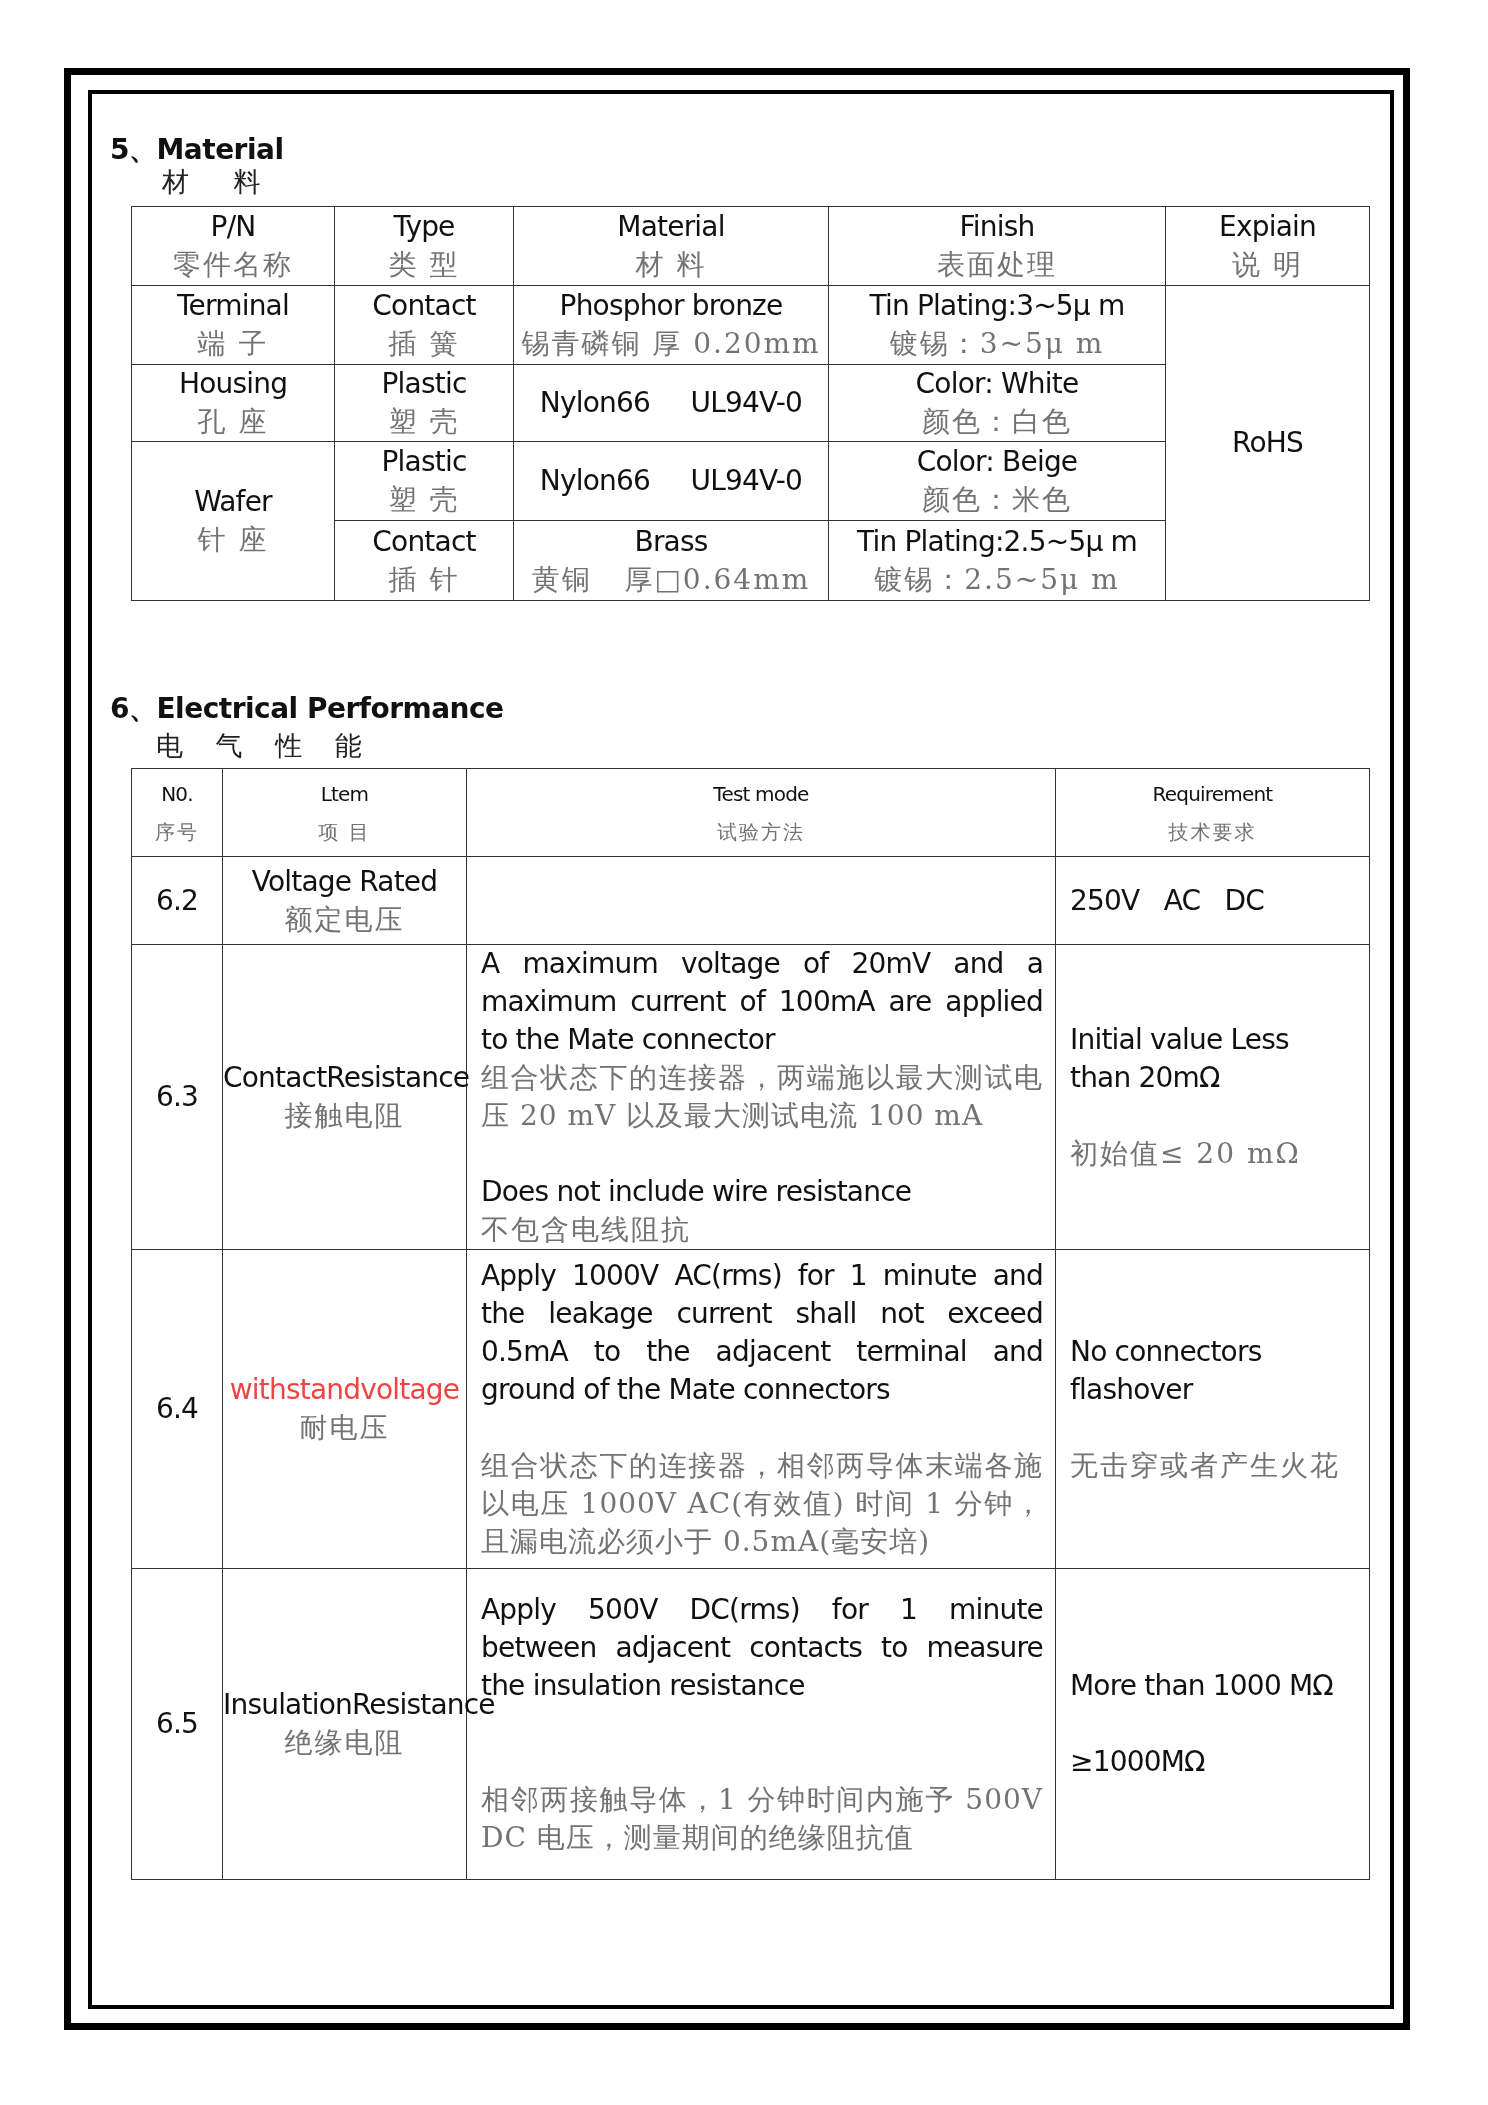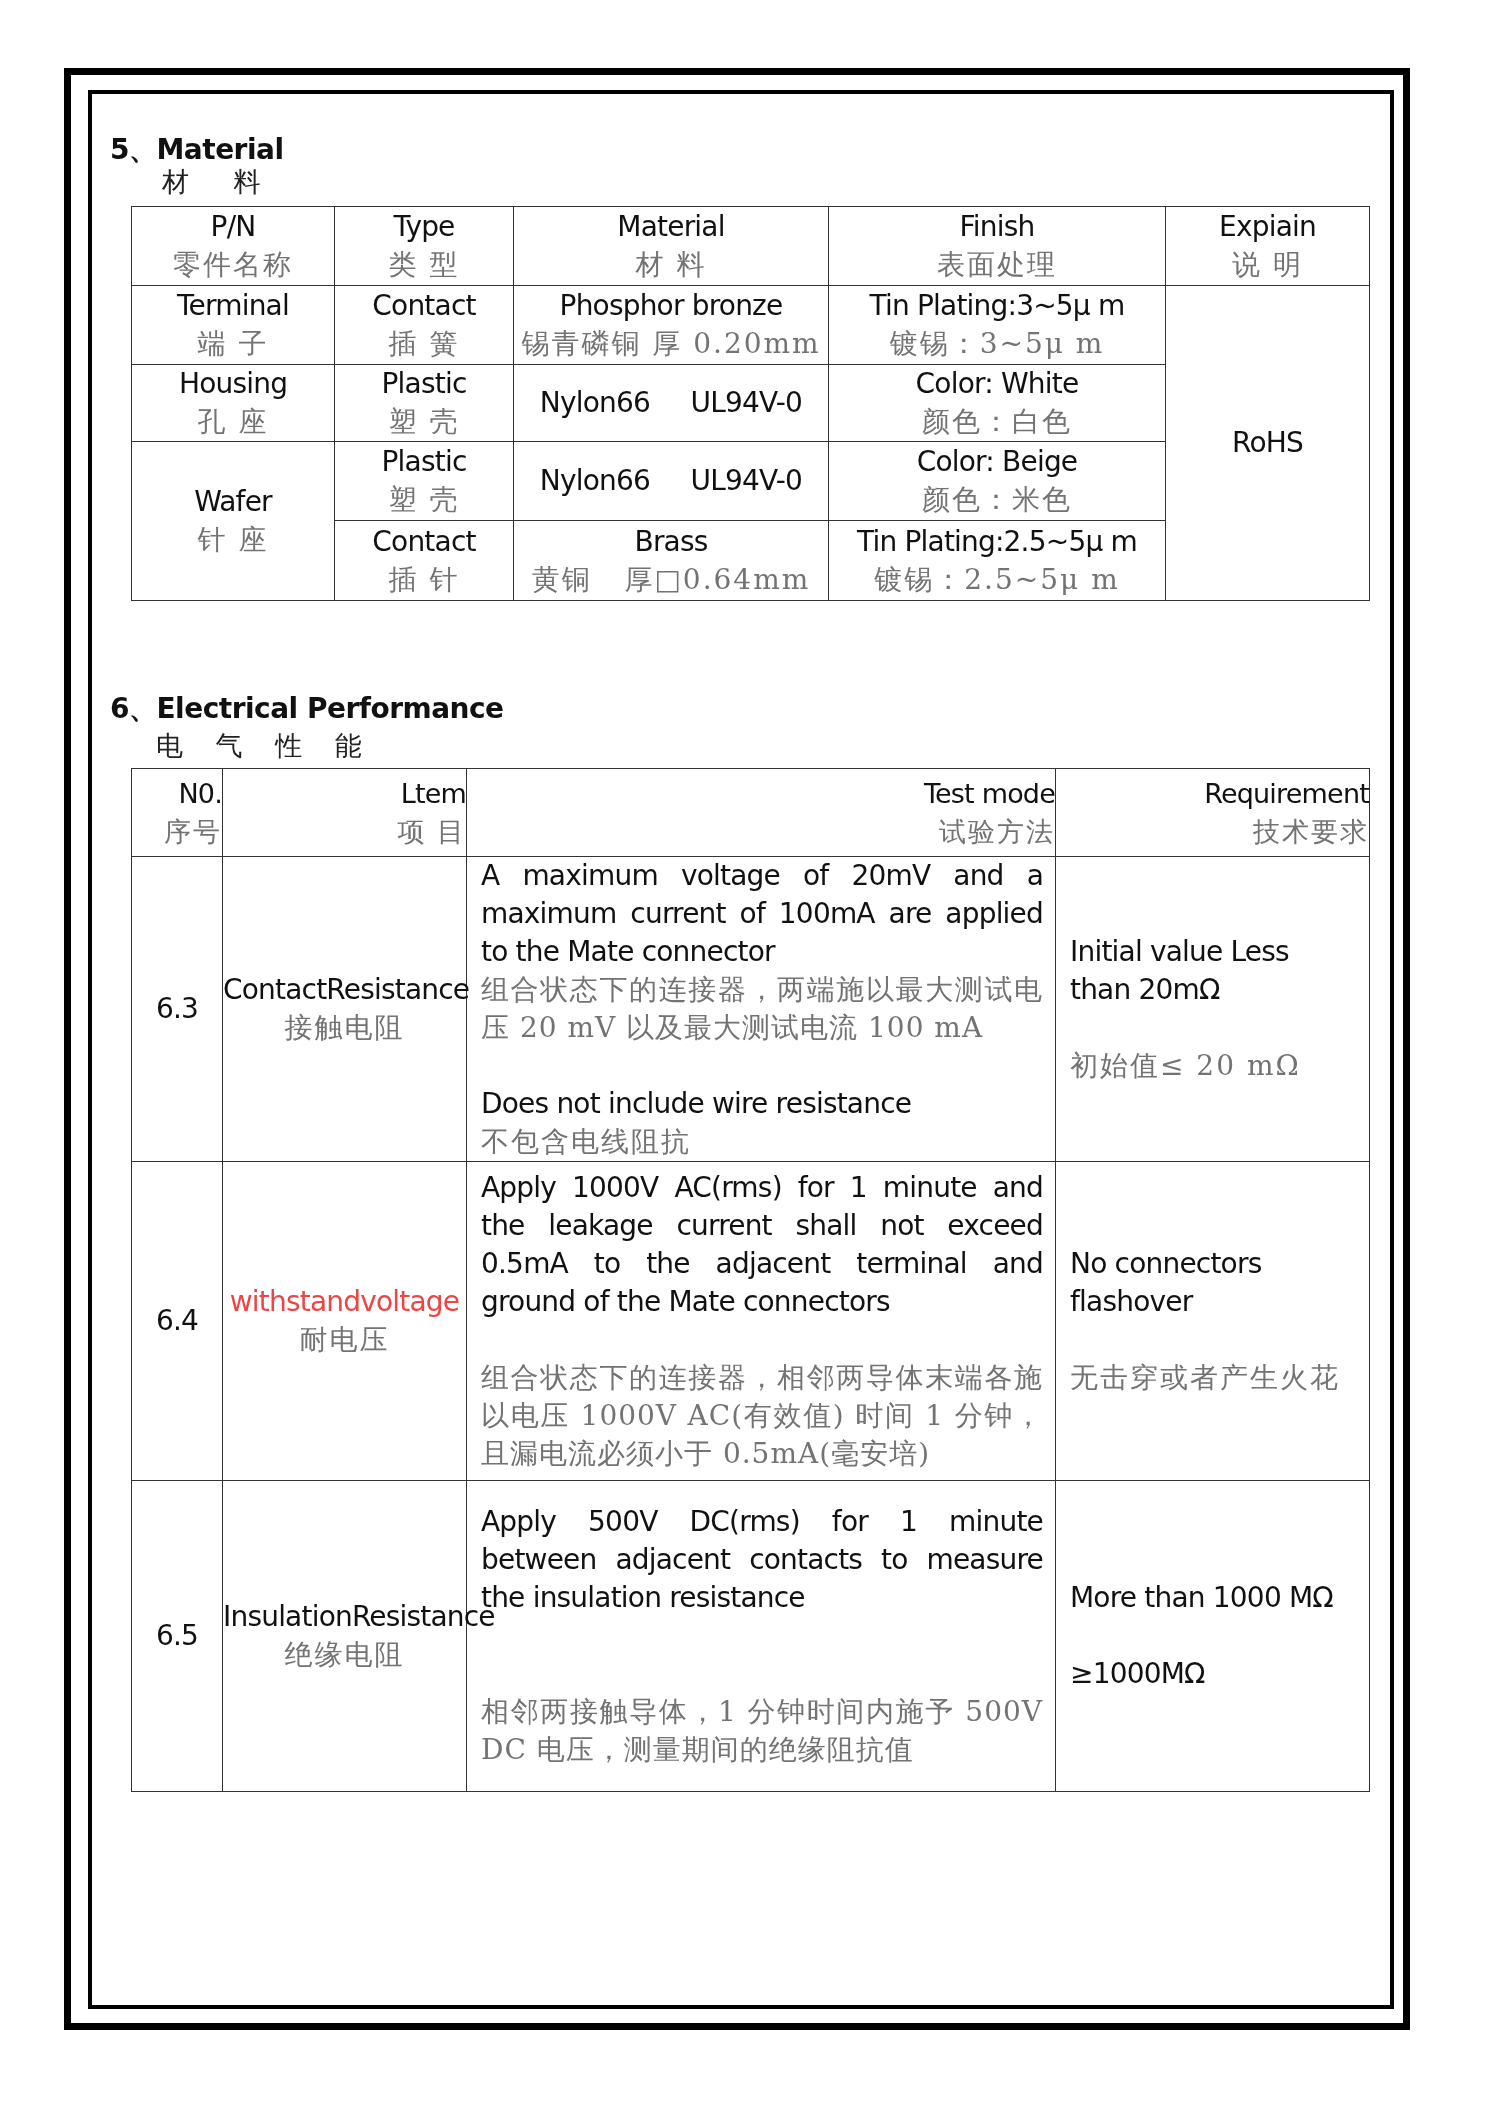--- a/index.html
+++ b/index.html
@@ -13,21 +13,21 @@
   .sec-sub { position:absolute; font-size:27px; letter-spacing:18px; color:#222;
              font-family:"DejaVu Serif", serif; }
   table { position:absolute; border-collapse:collapse; table-layout:fixed; }
   td, th { border:1.5px solid #333; padding:0; text-align:center; vertical-align:middle;
            font-weight:normal; font-size:28px; letter-spacing:-0.8px; line-height:38px; }
   .zh { font-family:"DejaVu Serif", serif; color:#737373; letter-spacing:2px; }
   .l { text-align:left; padding-left:14px; padding-right:12px; }
   .just { text-align:justify; }
   .blk { display:block; }
   .gap { display:block; height:38px; }
-  .hdr2 td { font-size:27px; line-height:38px;text-align:right; }
+  .hdr2 td { font-size:20px; line-height:38px; }
 </style>
 </head>
 <body>
 
 <div class="frame-outer"></div>
 <div class="frame-inner"></div>
 
 <div class="sec-title" style="left:110px; top:131px;">5、Material</div>
 <div class="sec-sub" style="left:162px; top:164px;">材 料</div>
 
@@ -152,20 +152,31 @@
           <span class="blk">Test mode</span>
           <span class="blk zh">试验方法</span>
         </td>
     <td>
           <span class="blk">Requirement</span>
           <span class="blk zh">技术要求</span>
         </td>
   </tr>
 
 
+  <tr style="height:88px">
+    <td>6.2</td>
+    <td>
+          <span class="blk">Voltage Rated</span>
+          <span class="blk zh">额定电压</span>
+        </td>
+    <td></td>
+    <td class="l">
+          <span class="blk" style="white-space:pre;">250V   AC   DC</span>
+        </td>
+  </tr>
 
   <tr style="height:292px">
     <td>6.3</td>
     <td>
           <span class="blk">ContactResistance</span>
           <span class="blk zh">接触电阻</span>
         </td>
     <td class="l just">
       <span class="blk just">A maximum voltage of 20mV and a maximum current of 100mA are applied to the Mate connector</span>
       <span class="blk zh just" style="letter-spacing:1px;">组合状态下的连接器，两端施以最大测试电压 20 mV 以及最大测试电流 100 mA</span>

